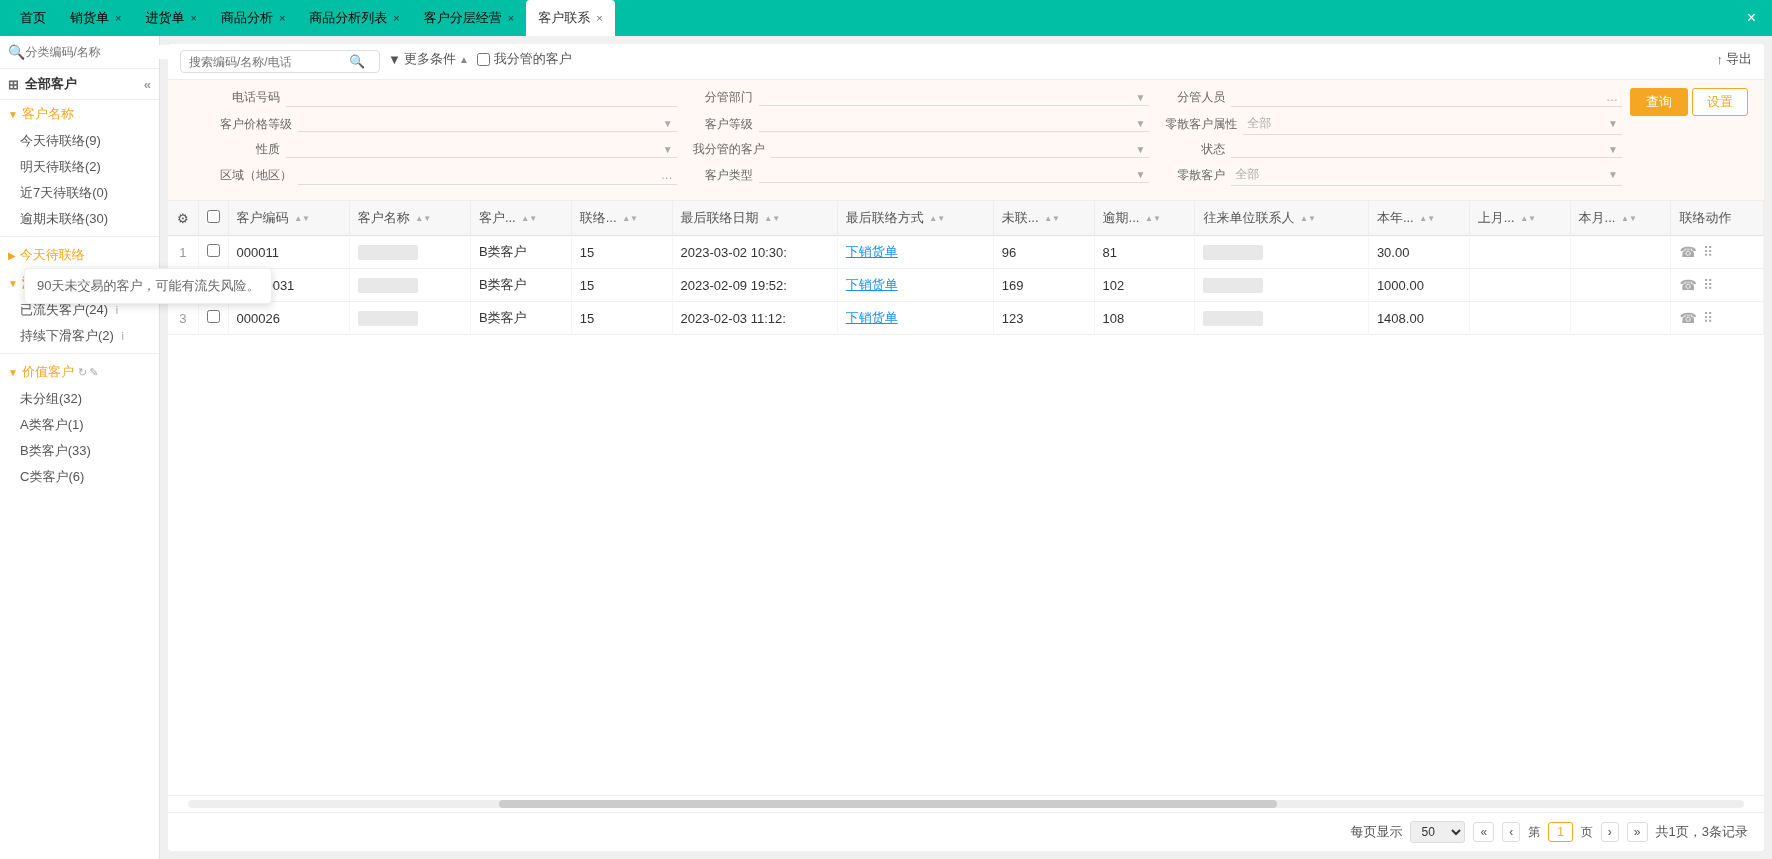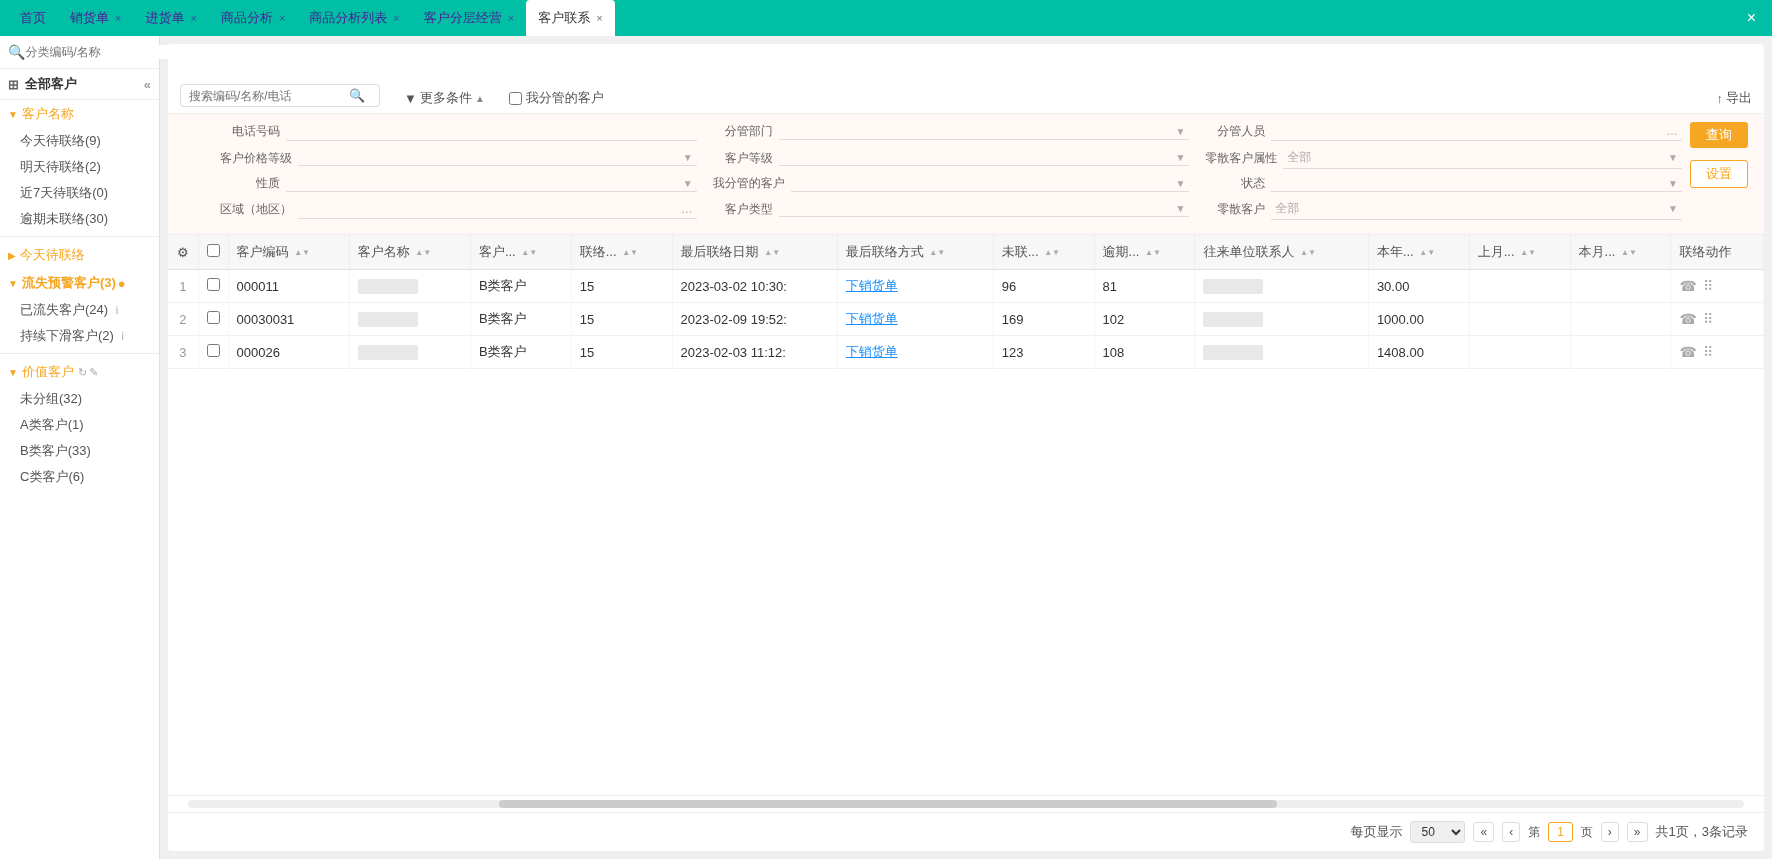--- a/index.html
+++ b/index.html
@@ -11,21 +11,21 @@
       align-items: center;
       background: #00bfa5;
       height: 36px;
       padding: 0 8px;
     }
     .top-nav .nav-item {
       display: flex;
       align-items: center;
       padding: 0 12px;
       height: 36px;
-      color: #4c1d95;
+      color: #000000;
       cursor: pointer;
       font-size: 13px;
       white-space: nowrap;
     }
     .top-nav .nav-item.active {
       background: #fff;
       color: #333;
       border-radius: 4px 4px 0 0;
     }
     .nav-item .close-x {
@@ -126,26 +126,25 @@
       flex-direction: column;
       overflow: hidden;
       background: #fff;
       margin: 8px;
       border-radius: 4px;
     }
 
     
     .filter-bar {
       display: flex;
-      align-items: flex-end;
+      align-items: flex-start;
       padding: 6px 12px;
       border-bottom: 1px solid #eee;
       background: #fff;
-      gap: 24px;
-      margin-top: 34px;
+      gap: 8px;
     }
     .filter-search {
       display: flex;
       align-items: center;
       border: 1px solid #ddd;
       border-radius: 4px;
       padding: 3px 8px;
       width: 200px;
     }
     .filter-search input {
@@ -231,22 +230,22 @@
       cursor: pointer;
       justify-content: space-between;
     }
     .filter-select-text { color: #aaa; font-size: 12px; }
     .filter-arrow { color: #aaa; font-size: 10px; }
     .filter-dots { color: #aaa; font-size: 12px; cursor: pointer; }
 
     
     .filter-actions {
       display: flex;
-      flex-direction: column;
-      gap: 12px;
+      flex-direction: row;
+      gap: 4px;
       margin-left: 8px;
       justify-content: center;
     }
     .query-btn {
       background: #f5a623;
       color: #fff;
       border: none;
       border-radius: 3px;
       padding: 4px 16px;
       cursor: pointer;
@@ -481,20 +480,23 @@
 
     <div class="sidebar-divider"></div>
 
     <div class="sidebar-group">
       <div class="sidebar-group-label">
         <span class="triangle">▶</span>
         <span>今天待联络</span>
       </div>
     </div>
 
+    <div class="tooltip-box">
+      <span>90天未交易的客户，可能有流失风险。</span>
+    </div>
 
     <div class="sidebar-group">
       <div class="sidebar-group-label active" style="color:#f5a623;font-weight:bold;">
         <span class="triangle">▼</span>
         <span>流失预警客户(3)</span>
         <span style="color:#f5a623;margin-left:2px;">●</span>
       </div>
       <div class="sidebar-item">
         <span>已流失客户(24)</span>
         <span style="margin-left:4px;color:#aaa;font-size:11px;">ℹ</span>

